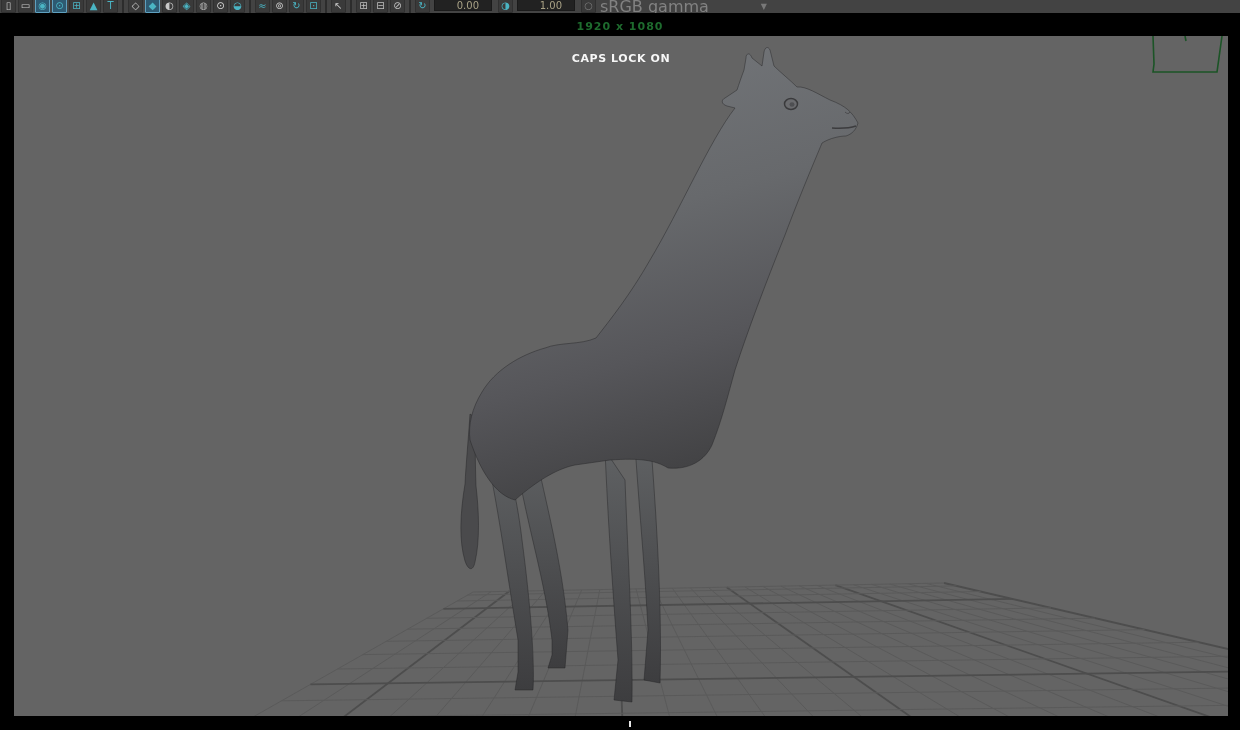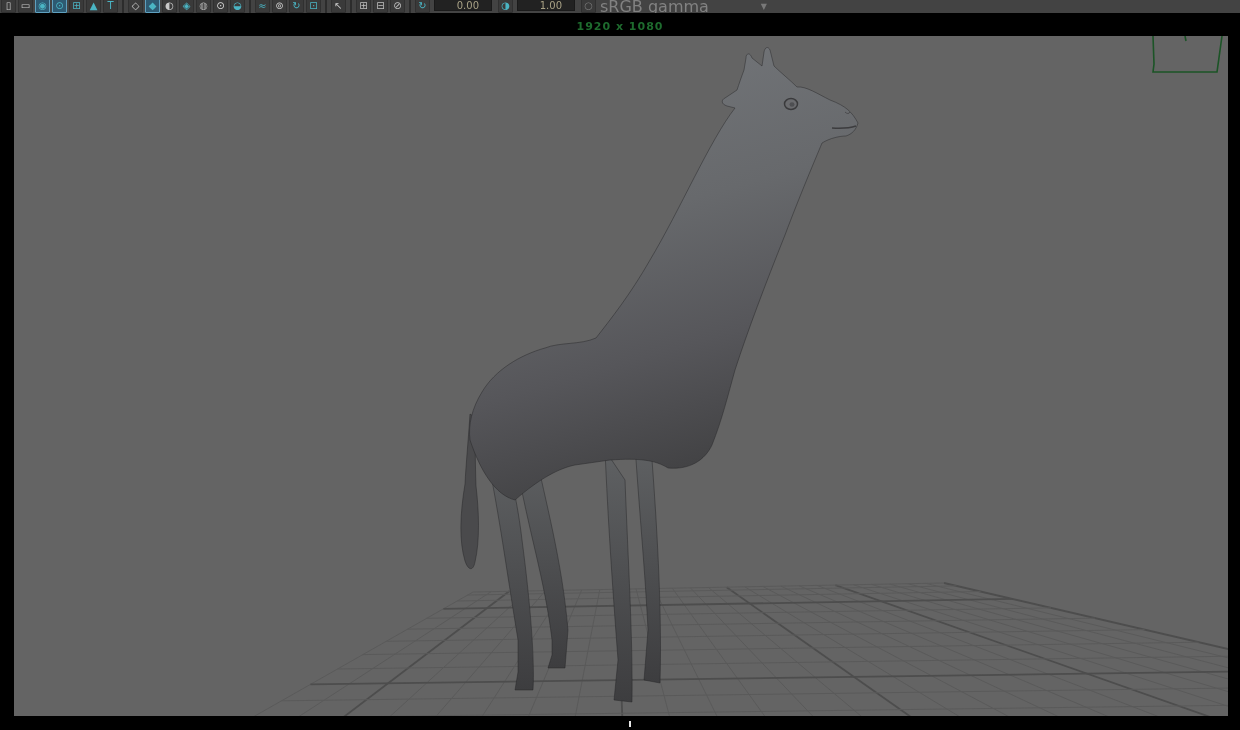--- a/index.html
+++ b/index.html
@@ -188,15 +188,16 @@
     <ellipse cx="778" cy="68.5" rx="2.5" ry="2.2" fill="#4e4f52"></ellipse>
     <path d="M818,92 C826,92.5 836,92 842,90" fill="none" stroke="#3c3c3e" stroke-width="1.5"></path>
     <path d="M831,76 C833,78 835,78 836,76" fill="none" stroke="#4a4a4c" stroke-width="1"></path>
   </svg>
 
   <svg class="vp-svg" width="1214" height="680" viewBox="0 0 1214 680">
     <path d="M1139,0 L1140,28 L1139,36 L1203,36 L1208,0" fill="none" stroke="#1b5426" stroke-width="1.6"></path>
     <path d="M1171,0 L1172,5" fill="none" stroke="#1b5426" stroke-width="1.6"></path>
   </svg>
 
+  <div class="caps-label">CAPS LOCK ON</div>
 </div>
 
 <div class="bottom-tick"></div>
 
 </body></html>

